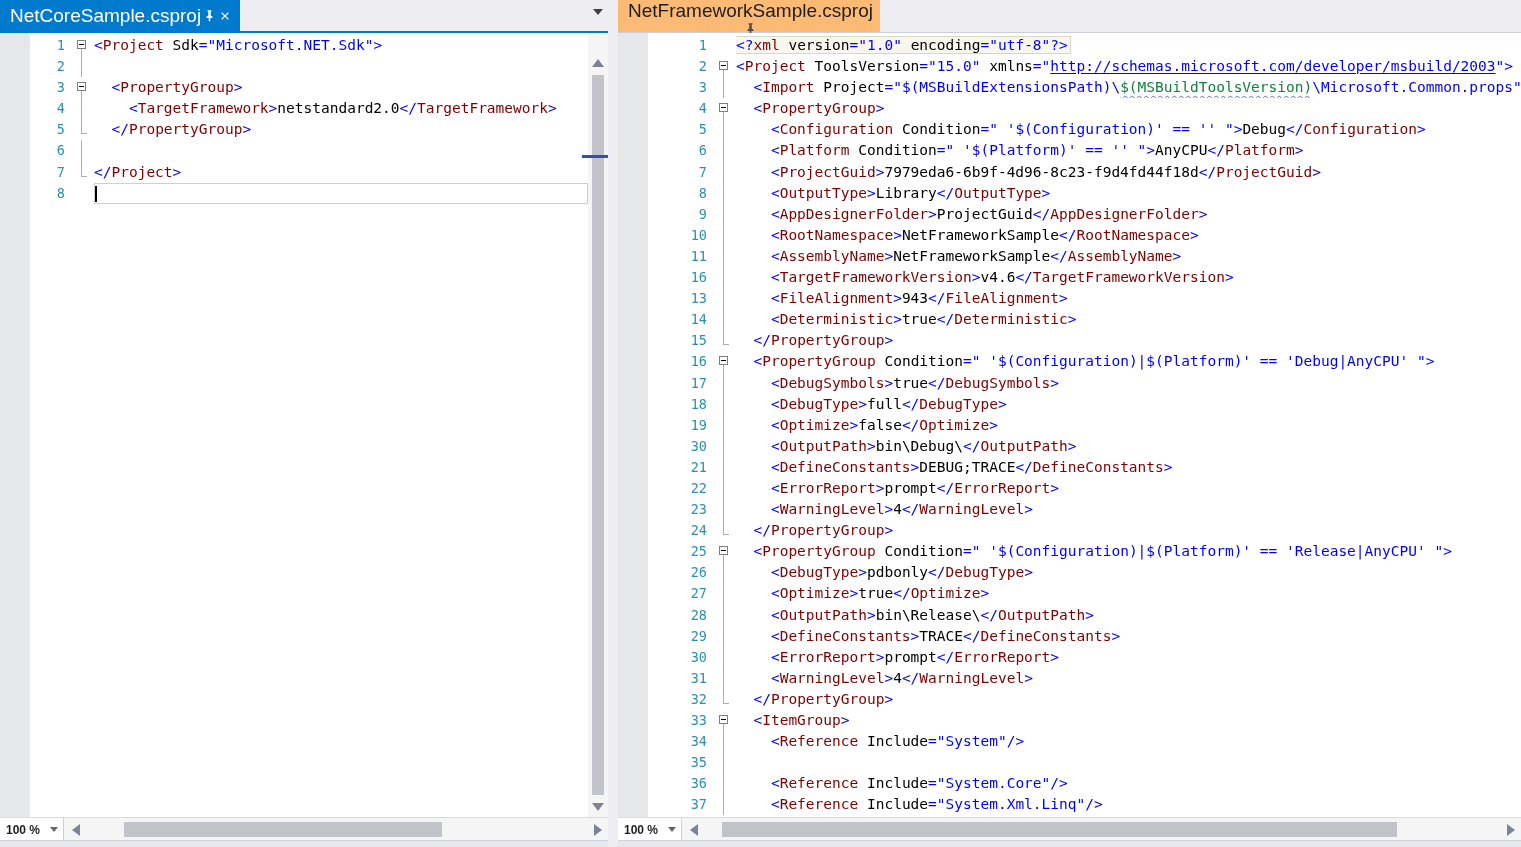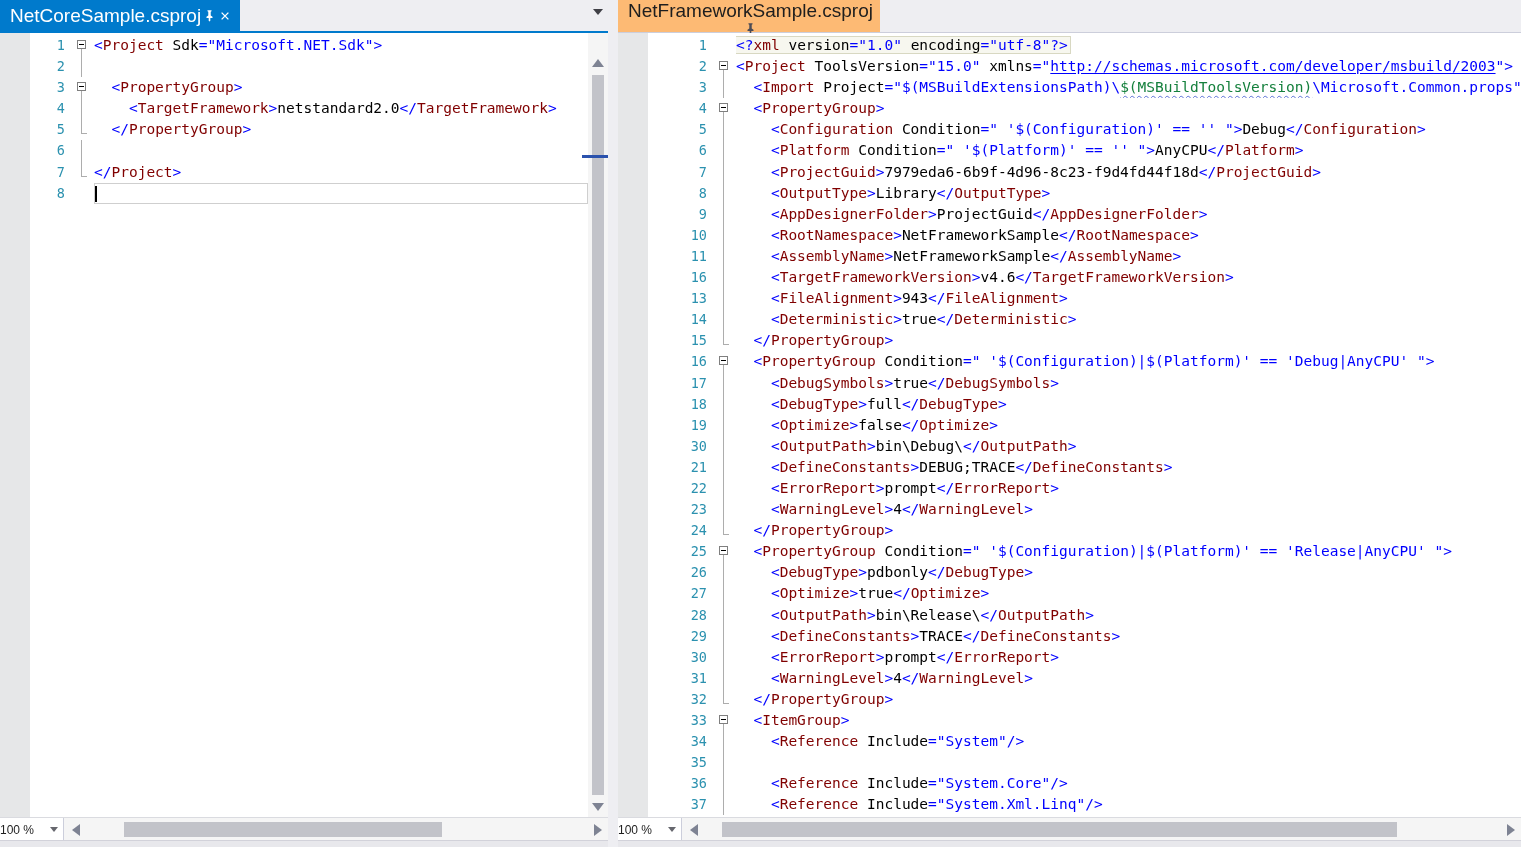--- a/index.html
+++ b/index.html
@@ -61,21 +61,21 @@
   .arr.up{top:26px;border-bottom:8px solid #7E8393;}
   .arr.down{bottom:6px;border-top:8px solid #7E8393;}
   .vthumb{position:absolute;left:4px;right:4px;top:42px;bottom:22px;background:#C2C3C9;}
   .caret-marker{position:absolute;right:0;width:26px;height:3px;top:155px;background:#2B52AD;z-index:5;}
 
   
   .bottombar{position:absolute;left:0;right:0;bottom:6px;height:23px;background:#F5F5F5;
     border-top:1px solid #DADBE0;display:flex;align-items:center;}
   .zoombox{height:23px;width:64px;background:#FFFFFF;border-right:1px solid #CCCEDB;
     display:flex;align-items:center;box-sizing:border-box;flex:none;font-size:12px;color:#1E1E1E;}
-  .zoombox .zlabel{flex:1;}
+  .zoombox .zlabel{padding-left:6px;flex:1;font-weight:bold;}
   .zoombox .zcaret{width:0;height:0;border-left:4px solid transparent;border-right:4px solid transparent;
     border-top:5px solid #66676E;margin-right:5px;}
   .htrack{position:relative;flex:1;height:23px;}
   .harr{position:absolute;top:6px;width:0;height:0;border-top:6px solid transparent;border-bottom:6px solid transparent;}
   .harr.left{left:8px;border-right:8px solid #7E8393;}
   .harr.right{right:6px;border-left:8px solid #7E8393;}
   .hthumb{position:absolute;top:4px;height:15px;background:#C2C3C9;}
   #pane-left .hthumb{left:60px;width:318px;}
   #pane-right .hthumb{left:40px;width:675px;}
   .bottom-strip{position:absolute;left:0;right:0;bottom:0;height:6px;background:#E8E8EC;border-top:1px solid #D2D2DA;}

